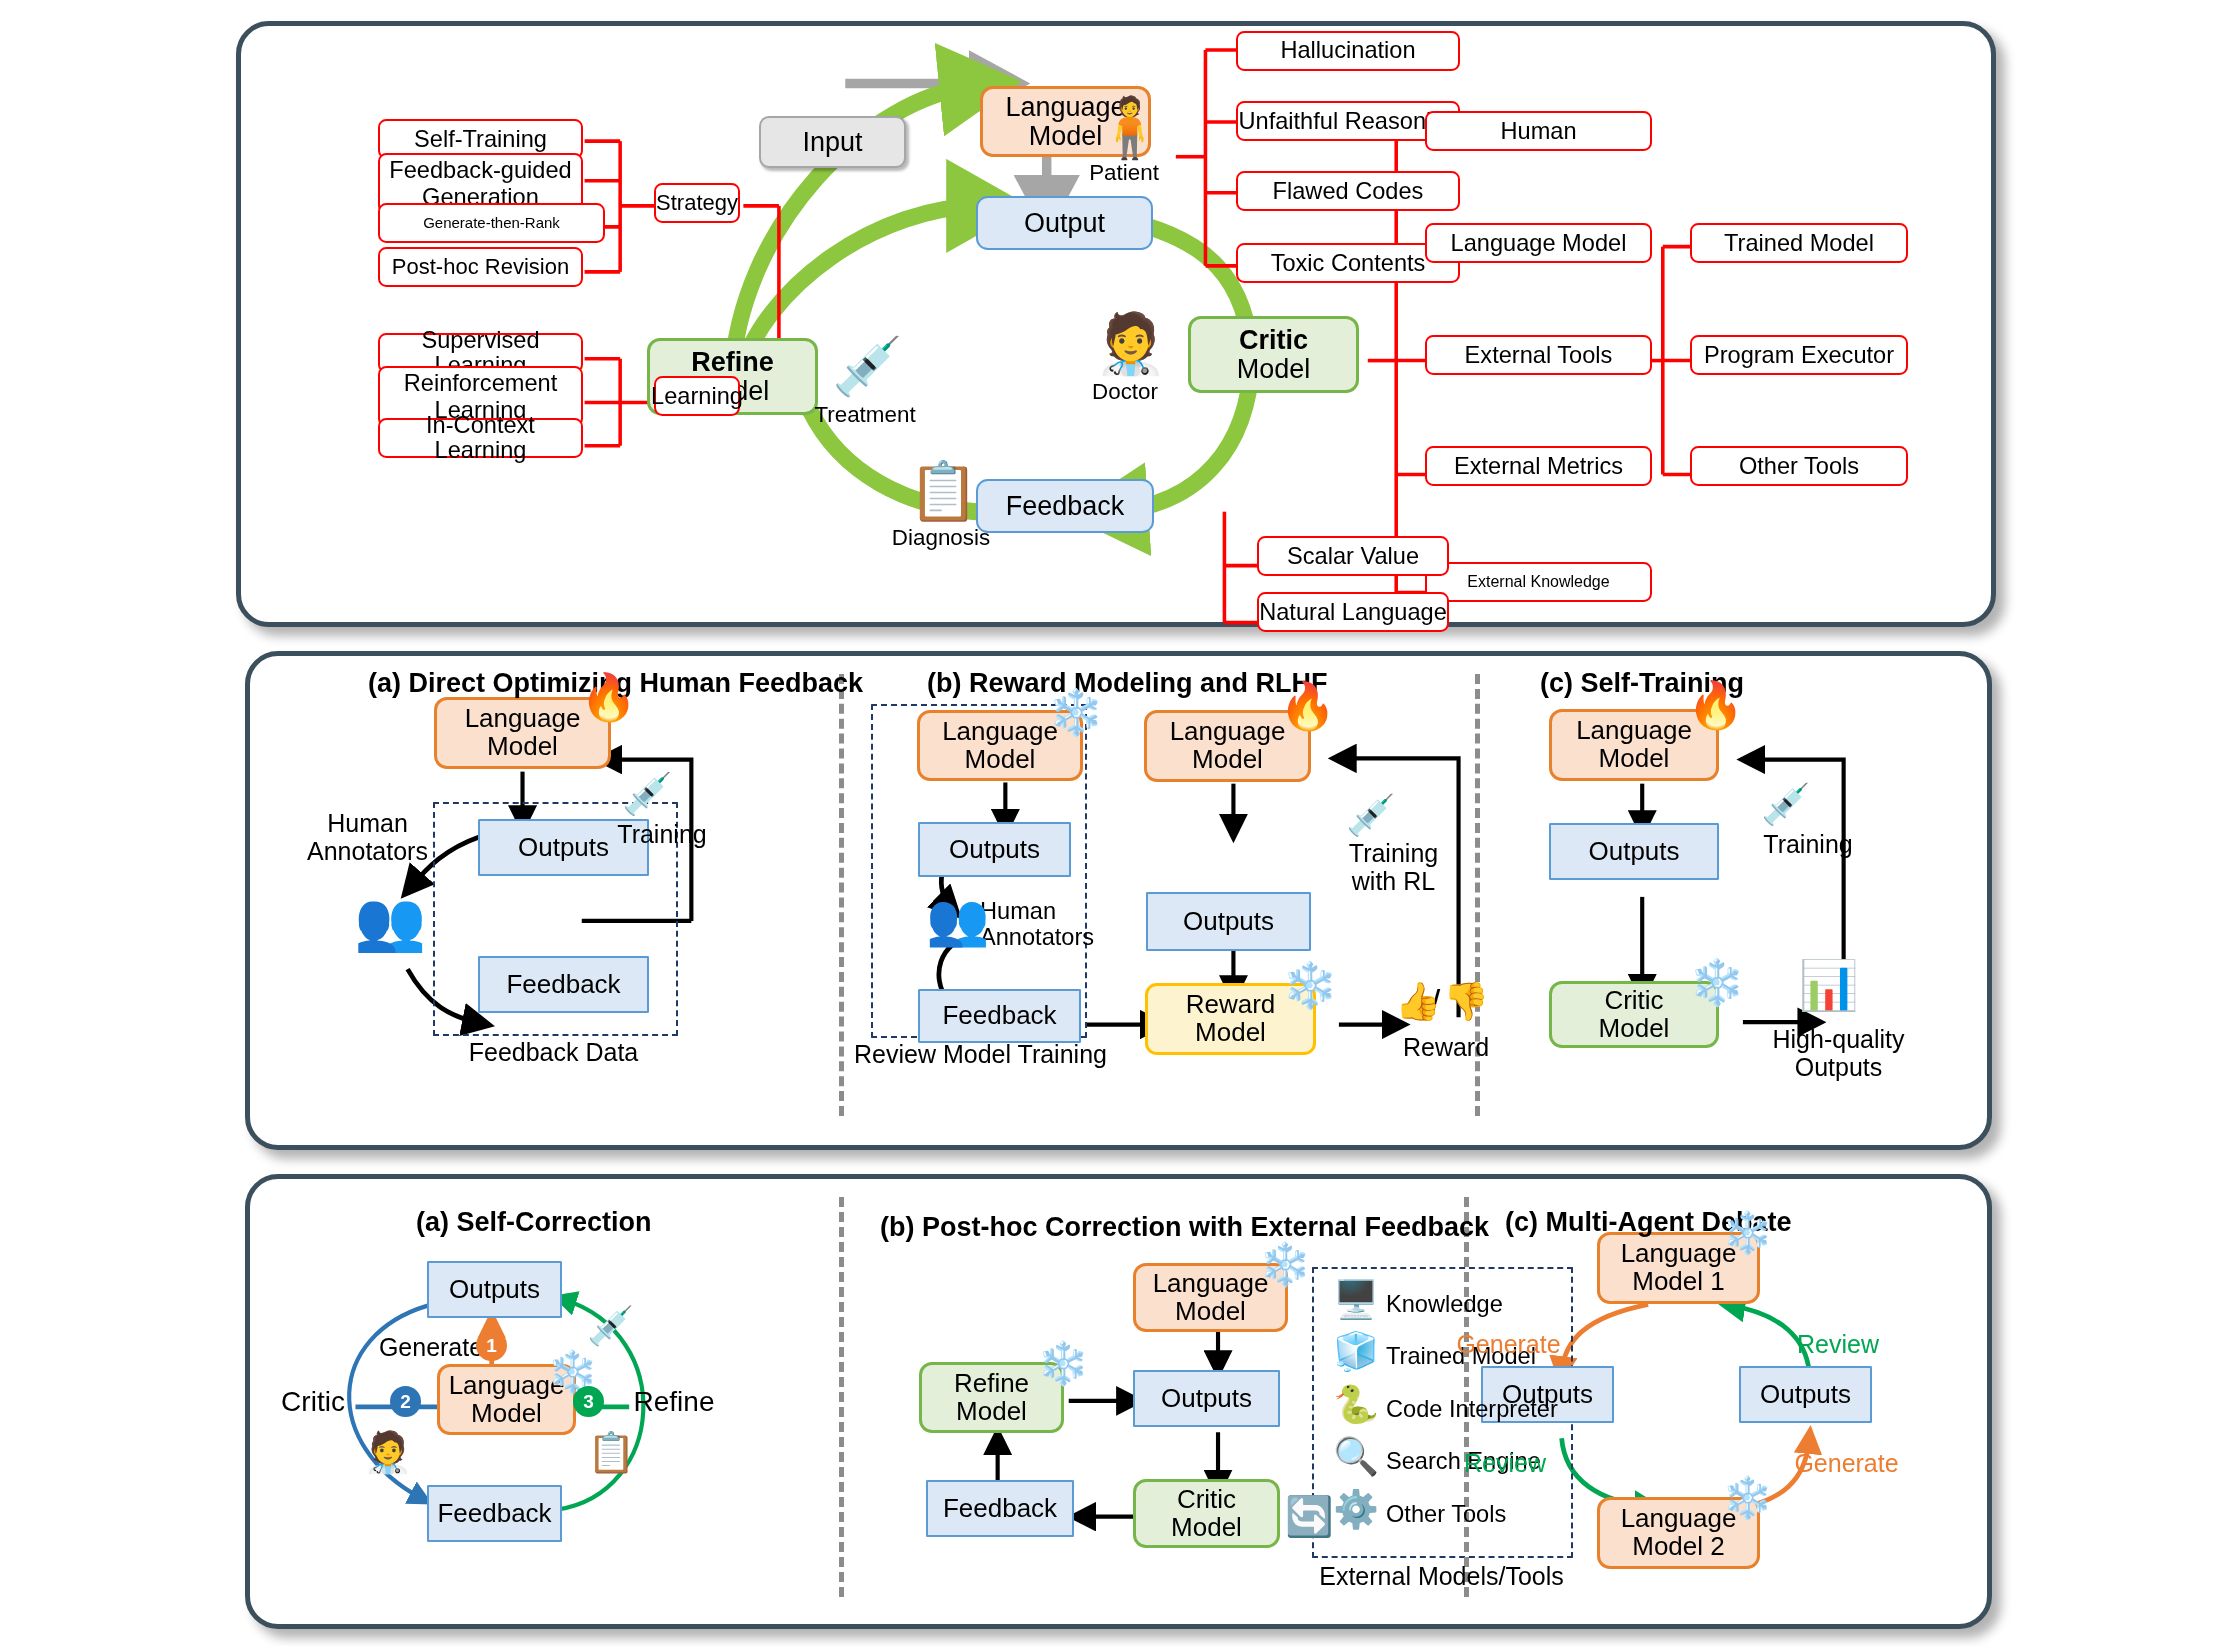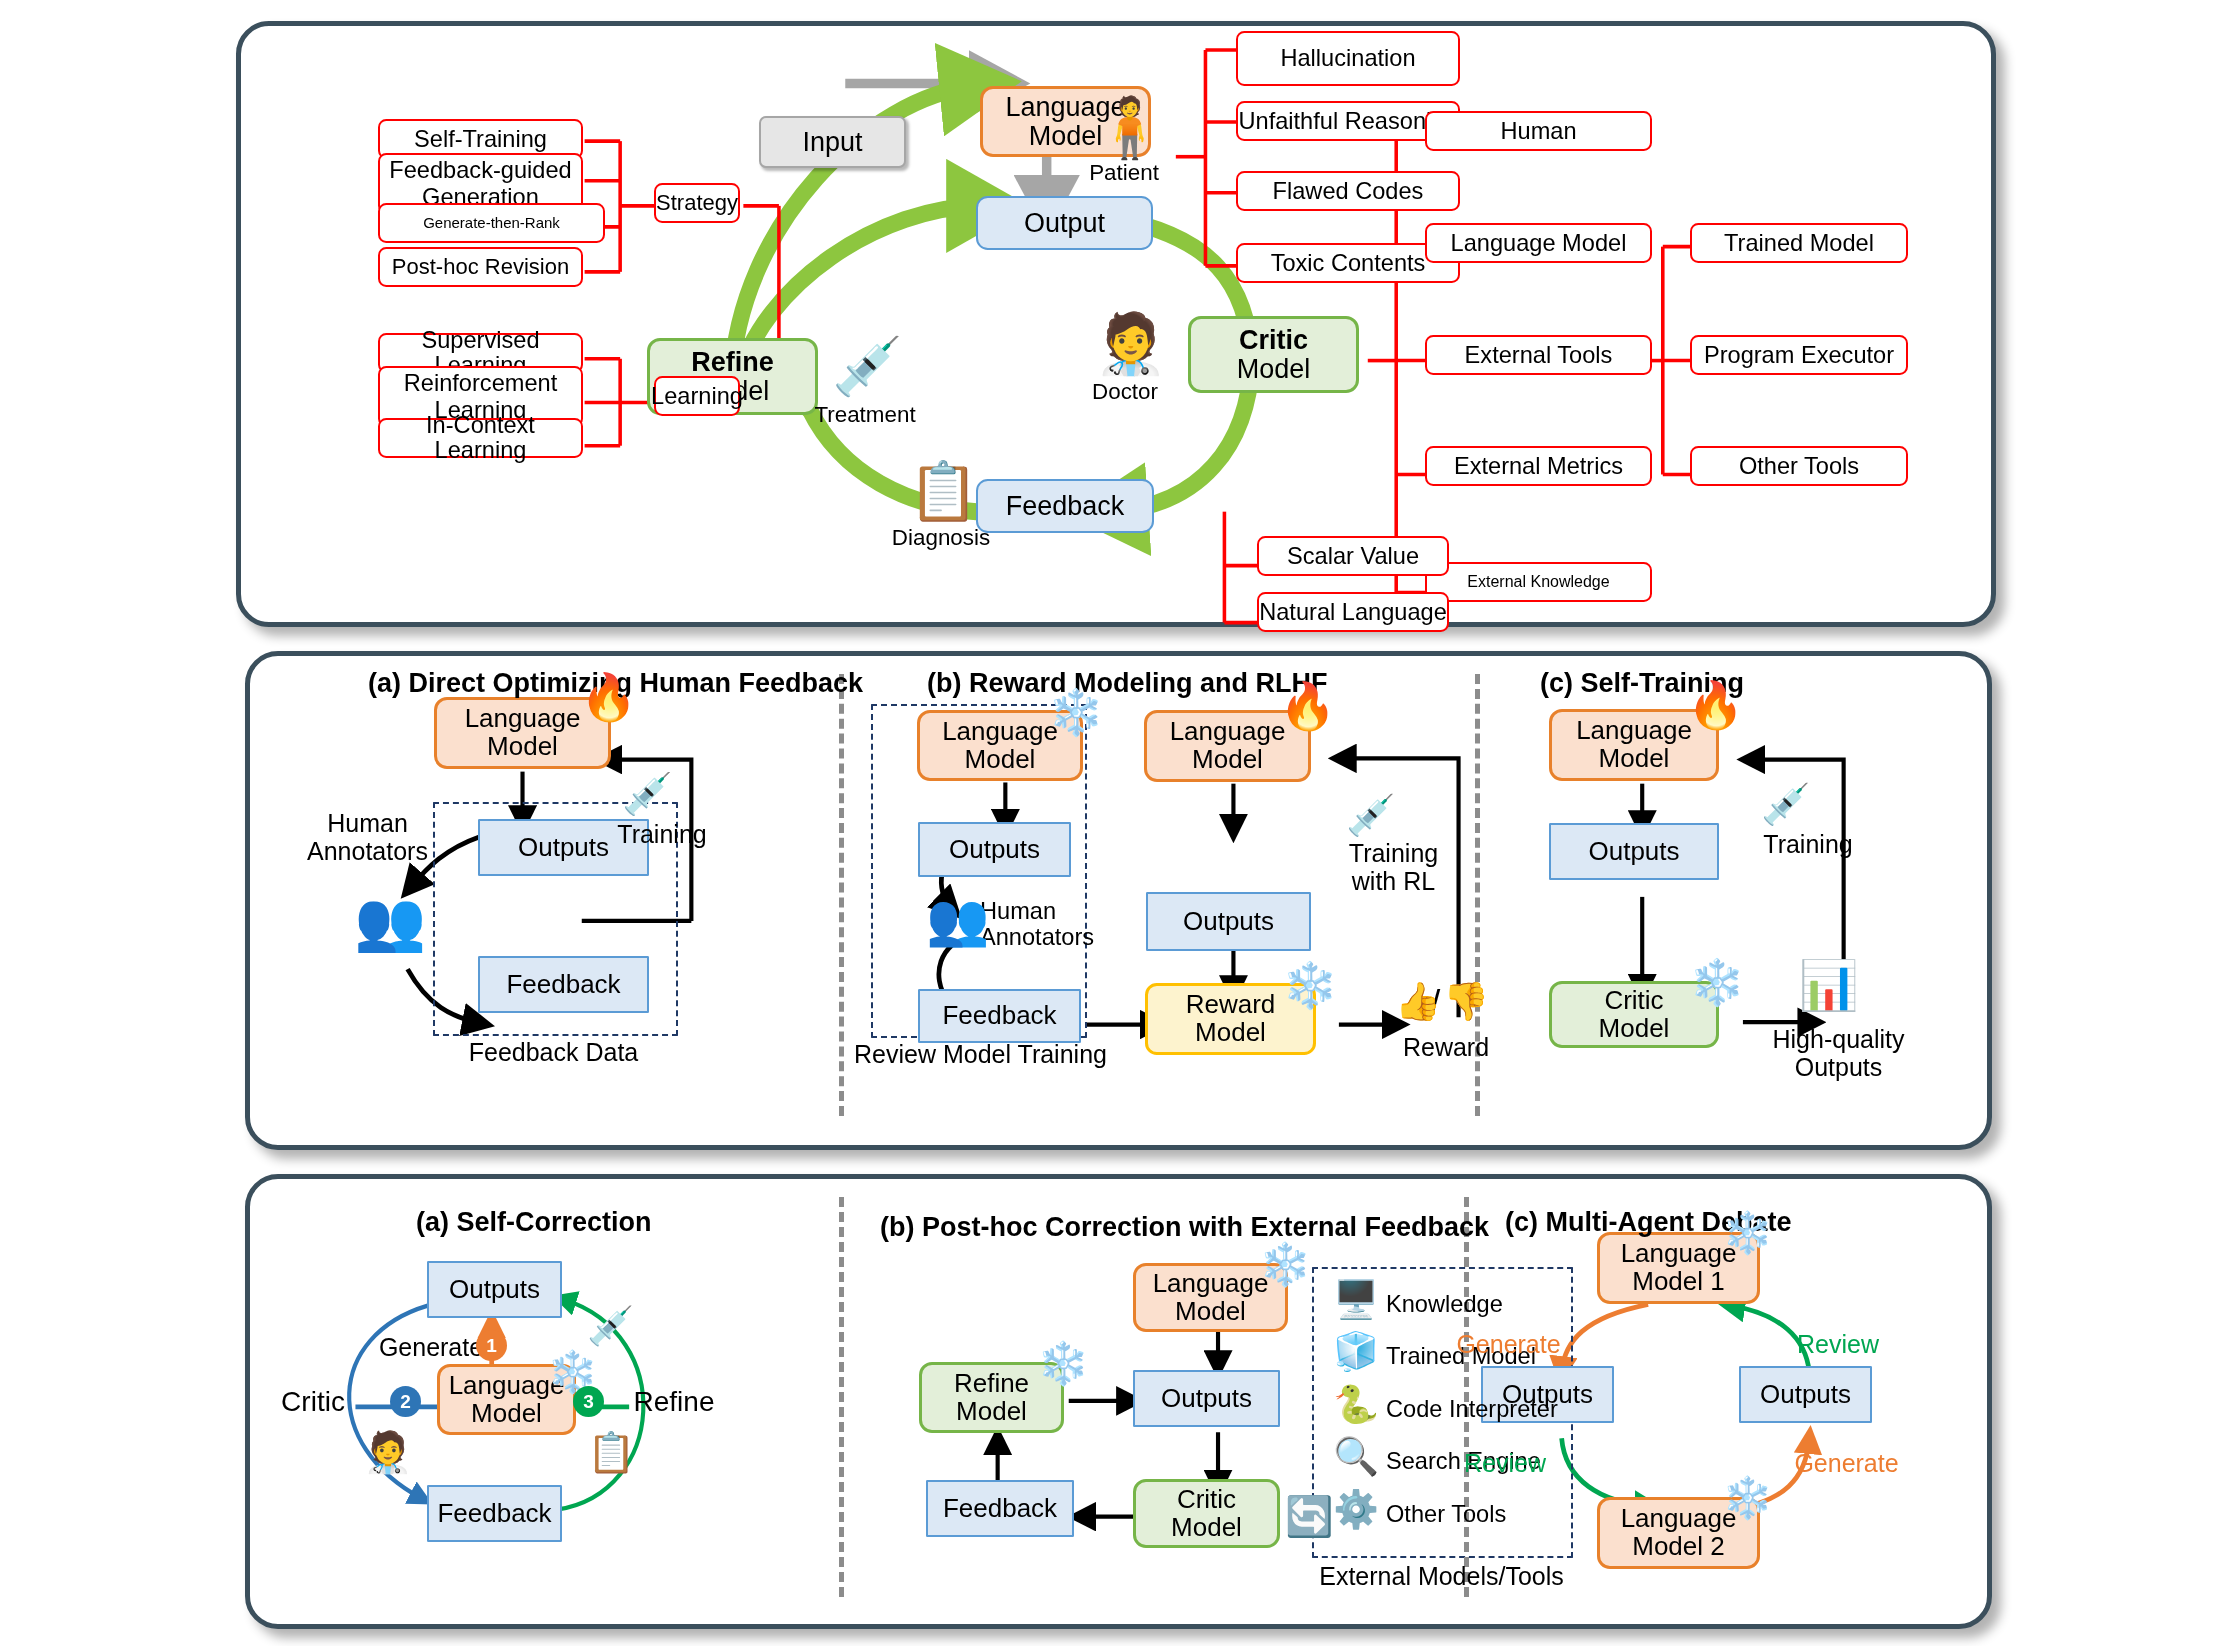--- a/index.html
+++ b/index.html
@@ -100,21 +100,21 @@
     <path d="M2400,368 L2400,748" stroke="#ff0000" stroke-width="6" fill="none"></path>
     <path d="M2400,368 L2460,368" stroke="#ff0000" stroke-width="6" fill="none"></path>
     <path d="M2400,558 L2460,558" stroke="#ff0000" stroke-width="6" fill="none"></path>
     <path d="M2400,748 L2460,748" stroke="#ff0000" stroke-width="6" fill="none"></path>
 
     <path d="M1660,810 L1660,995" stroke="#ff0000" stroke-width="6" fill="none"></path>
     <path d="M1660,900 L1726,900" stroke="#ff0000" stroke-width="6" fill="none"></path>
     <path d="M1660,995 L1726,995" stroke="#ff0000" stroke-width="6" fill="none"></path>
   </svg>
 
-  <div class="node n-grey" style="left:518px;top:90px;width:147px;height:52px;font-size:27px;">Input</div>
+  <div class="node n-grey" style="left:518px;top:90px;width:147px;height:52px;font-size:27px;border-radius:10px;">Input</div>
 
   <div class="node n-lm" style="left:739px;top:60px;width:171px;height:71px;font-size:27px;white-space:pre;">Language
 Model</div>
 
   <div class="node n-out" style="left:735px;top:170px;width:177px;height:54px;font-size:27px;">Output</div>
 
   <div class="node n-green" style="left:406px;top:312px;width:171px;height:77px;flex-direction:column;font-size:27px;">
     <span class="bold2">Refine</span>
     <span>Model</span>
   </div>
@@ -131,21 +131,21 @@
 
   <span class="emoji" style="left:853px;top:289px;font-size:59px;">🧑‍⚕️</span>
   <div class="lbl" style="left:834px;top:353px;width:100px;font-size:22.4px;">Doctor</div>
 
   <span class="emoji" style="left:591px;top:312px;font-size:57px;">💉</span>
   <div class="lbl" style="left:565px;top:376px;width:118px;font-size:22.4px;">Treatment</div>
 
   <span class="emoji" style="left:667px;top:437px;font-size:57px;">📋</span>
   <div class="lbl" style="left:641px;top:499px;width:118px;font-size:22.4px;">Diagnosis</div>
 
-  <div class="node n-red" style="left:995px;top:4.7px;width:224px;height:55px;font-size:23.6px;">Hallucination</div>
+  <div class="node n-red" style="left:995px;top:4.7px;width:224px;height:40px;font-size:23.6px;">Hallucination</div>
   <div class="node n-red" style="left:995px;top:75px;width:224px;height:40px;font-size:23.6px;">Unfaithful Reasoning</div>
   <div class="node n-red" style="left:995px;top:145px;width:224px;height:40px;font-size:23.6px;">Flawed Codes</div>
   <div class="node n-red" style="left:995px;top:217px;width:224px;height:40px;font-size:23.6px;">Toxic Contents</div>
 
   <div class="node n-red" style="left:137px;top:93px;width:205px;height:40px;font-size:23.6px;">Self-Training</div>
   <div class="node n-red" style="left:137px;top:127px;width:205px;height:61px;font-size:23.6px;white-space:pre;line-height:1.12;">Feedback-guided
 Generation</div>
   <div class="node n-red" style="left:137px;top:177px;width:227px;height:40px;font-size:15px;">Generate-then-Rank</div>
   <div class="node n-red" style="left:137px;top:221px;width:205px;height:40px;font-size:22px;">Post-hoc Revision</div>
   <div class="node n-red" style="left:413px;top:157px;width:86px;height:40px;font-size:22px;">Strategy</div>

